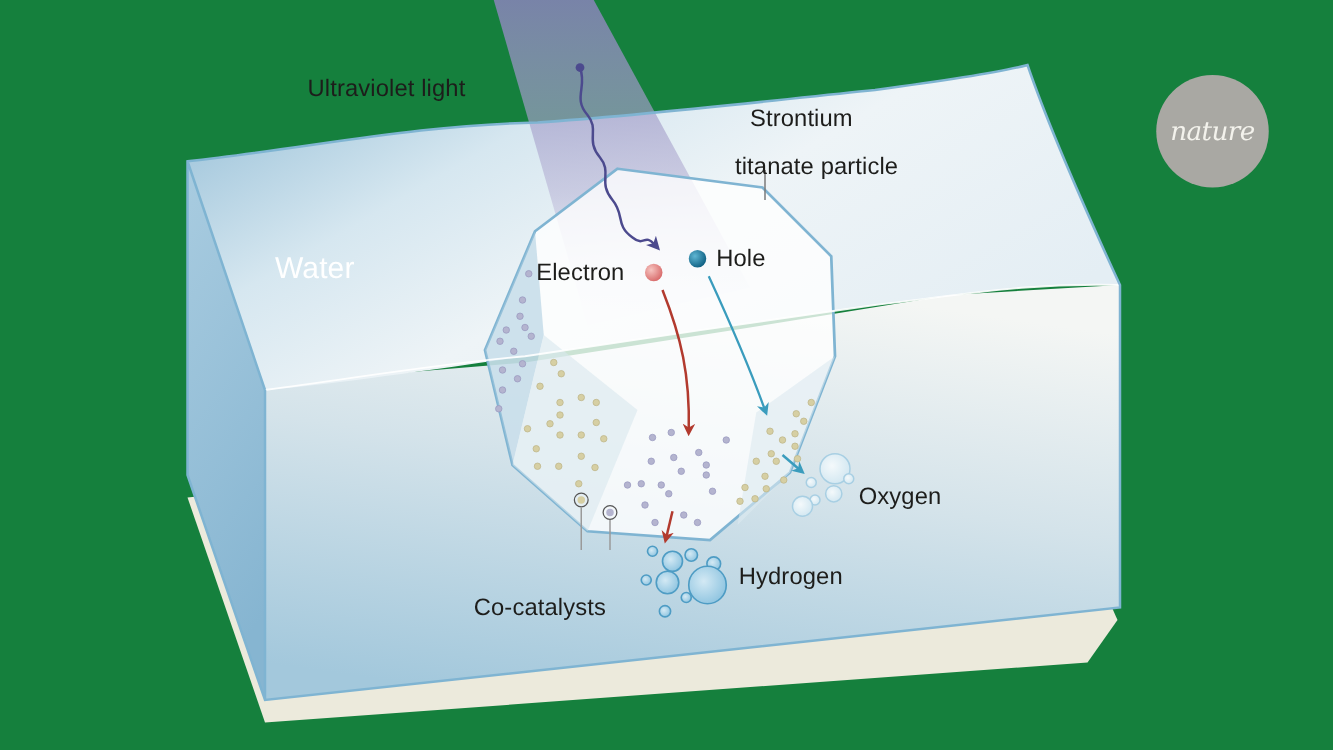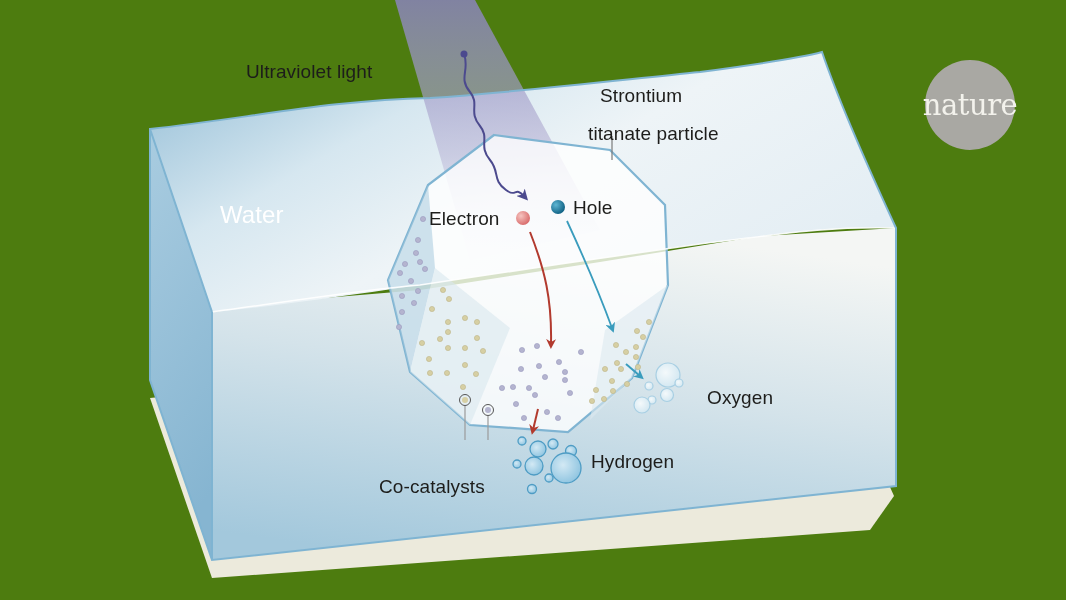--- a/index.html
+++ b/index.html
@@ -1,21 +1,21 @@
 <!DOCTYPE html>
 <html><head>
 <meta charset="utf-8">
 <style>
   html,body{margin:0;padding:0;background:#f6f5ef;}
-  #stage{position:relative;width:1066px;height:600px;overflow:hidden;background:#4d7c0f;font-family:"Liberation Sans","DejaVu Sans",sans-serif;}
+  #stage{position:relative;width:1066px;height:600px;overflow:hidden;background:#15803d;font-family:"Liberation Sans","DejaVu Sans",sans-serif;}
   svg{position:absolute;left:0;top:0;}
   .lbl{position:absolute;font-size:19px;color:#1d1d1b;white-space:nowrap;letter-spacing:0.1px;line-height:1;}
   .lbl.white{color:#ffffff;}
   .logo{position:absolute;left:925px;top:60px;width:90px;height:90px;border-radius:50%;background:#a9a8a3;display:flex;align-items:center;justify-content:center;}
-  .logo span{font-family:"DejaVu Serif","Liberation Serif",serif;color:#f3f2ec;font-size:29px;letter-spacing:-0.5px;}
+  .logo span{font-family:"DejaVu Serif","Liberation Serif",serif;color:#f3f2ec;font-size:21px;letter-spacing:-0.5px;font-style:italic;}
 </style>
 </head>
 <body>
 
 <div id="stage">
   <svg width="1066" height="600" viewBox="0 0 1066 600">
     <defs>
       <linearGradient id="gTop" x1="0" y1="0" x2="1" y2="0.6">
         <stop offset="0" stop-color="#8ebad4"></stop>
         <stop offset="0.35" stop-color="#d6e7f0"></stop>
@@ -200,20 +200,20 @@
       <circle cx="532" cy="489" r="4.5"></circle>
     </g>
   </svg>
 
   <div class="lbl" style="left:246px;top:62px;">Ultraviolet light</div>
   <div class="lbl" style="left:588px;top:86px;margin-left:12px;">Strontium</div>
   <div class="lbl" style="left:588px;top:124px;">titanate particle</div>
   <div class="lbl white" style="left:220px;top:203px;font-size:24px;text-align:center;">Water</div>
   <div class="lbl" style="left:429px;top:209px;">Electron</div>
   <div class="lbl" style="left:573px;top:198px;">Hole</div>
-  <div class="lbl" style="left:687px;top:388px;margin-left:20px;">Oxygen</div>
+  <div class="lbl" style="left:687px;top:388px;">Oxygen</div>
   <div class="lbl" style="left:591px;top:452px;">Hydrogen</div>
   <div class="lbl" style="left:379px;top:445px;margin-top:32px;">Co-catalysts</div>
 
   <div class="logo">
     <span>nature</span>
   </div>
 </div>
 
 </body></html>

